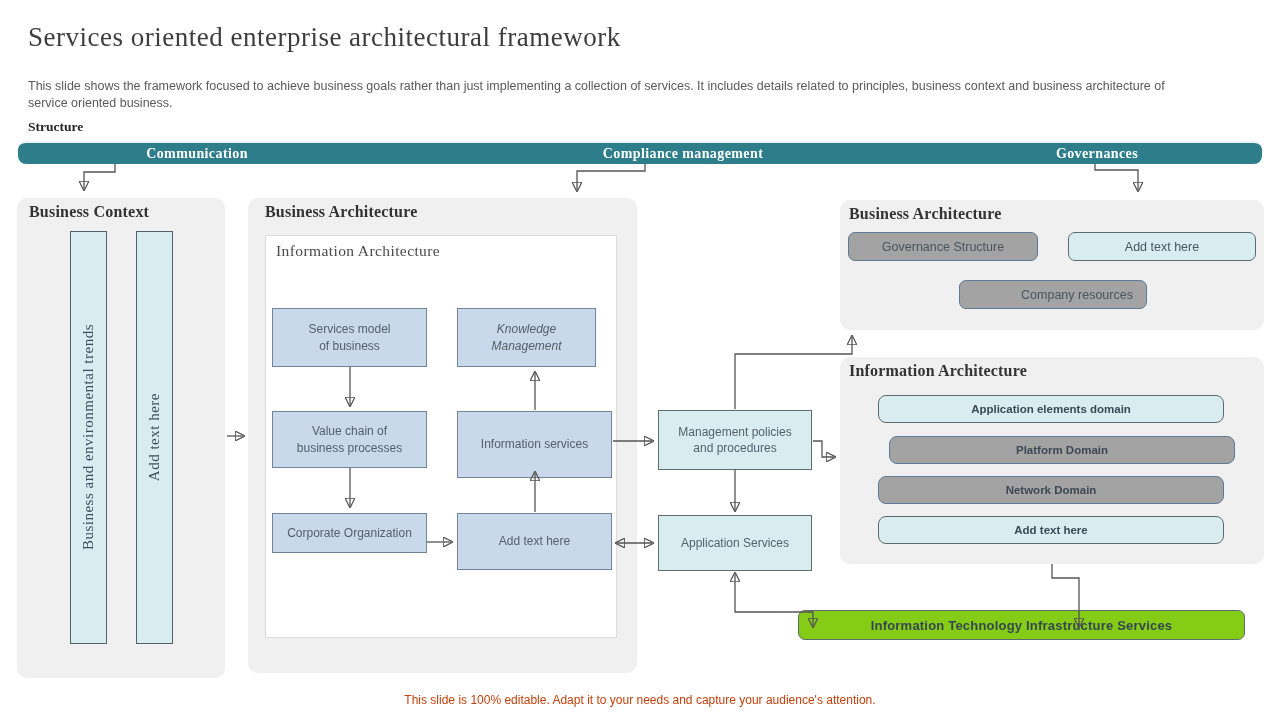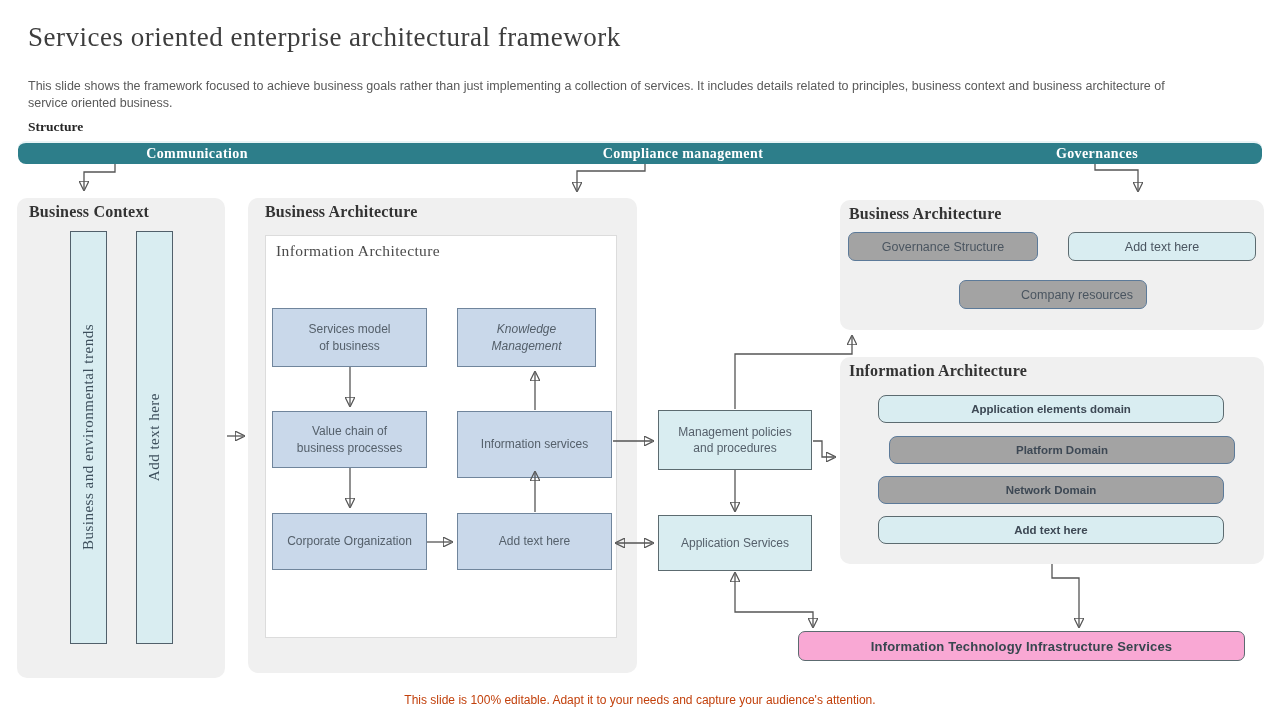--- a/index.html
+++ b/index.html
@@ -70,22 +70,22 @@
 
   .pill {
     position:absolute; display:flex; align-items:center; justify-content:center;
     text-align:center; border-radius:7px; font-size:12.5px; color:#4a5560;
   }
   .pill.blue { background:#a3a3a3; border:1px solid #5c7a99; }
   .pill.teal { background:#d9edf1; border:1px solid #5c6b70; }
   .pill.small-bold { font-size:11.5px; font-weight:bold; color:#3d4854; border-radius:8px; }
 
   .itis-bar {
-    position:absolute; left:798px; top:631px; width:447px; height:30px;
-    background:#f9a8d4; border:1px solid #5c6b70; border-radius:7px;
+    position:absolute; left:798px; top:610px; width:447px; height:30px;
+    background:#84cc16; border:1px solid #5c6b70; border-radius:7px;
     display:flex; align-items:center; justify-content:center;
     font-weight:bold; font-size:13px; color:#37474f; letter-spacing:.2px;
   }
 
   .footer {
     position:absolute; left:0; top:693px; width:100%; text-align:center;
     font-size:12px; color:#c2410c;
   }
 
   svg.connectors { position:absolute; left:0; top:0; pointer-events:none; }
@@ -120,21 +120,21 @@
   <div class="white-box"></div>
   <div class="inner-heading">Information Architecture</div>
 
   <div class="node blue" style="left:272px; top:308px; width:155px; height:59px;">Services  model
 of business</div>
   <div class="node blue" style="left:457px; top:308px; width:139px; height:59px;font-style:italic;">Knowledge
 Management</div>
   <div class="node blue" style="left:272px; top:411px; width:155px; height:57px;">Value chain of
 business processes</div>
   <div class="node blue" style="left:457px; top:411px; width:155px; height:67px;">Information  services</div>
-  <div class="node blue" style="left:272px; top:513px; width:155px; height:57px;">Corporate  Organization</div>
+  <div class="node blue" style="left:272px; top:513px; width:155px; height:40px;">Corporate  Organization</div>
   <div class="node blue" style="left:457px; top:513px; width:155px; height:57px;">Add text here</div>
 
   <div class="node tealbox" style="left:658px; top:410px; width:154px; height:60px;">Management  policies
 and procedures</div>
   <div class="node tealbox" style="left:658px; top:515px; width:154px; height:56px;">Application Services</div>
 
   <div class="panel" style="left:840px; top:200px; width:424px; height:130px;"></div>
   <div class="panel-heading" style="left:849px; top:205px;">Business Architecture</div>
   <div class="pill blue" style="left:848px; top:232px; width:190px; height:29px;">Governance Structure</div>
   <div class="pill teal" style="left:1068px; top:232px; width:188px; height:29px;">Add text here</div>

